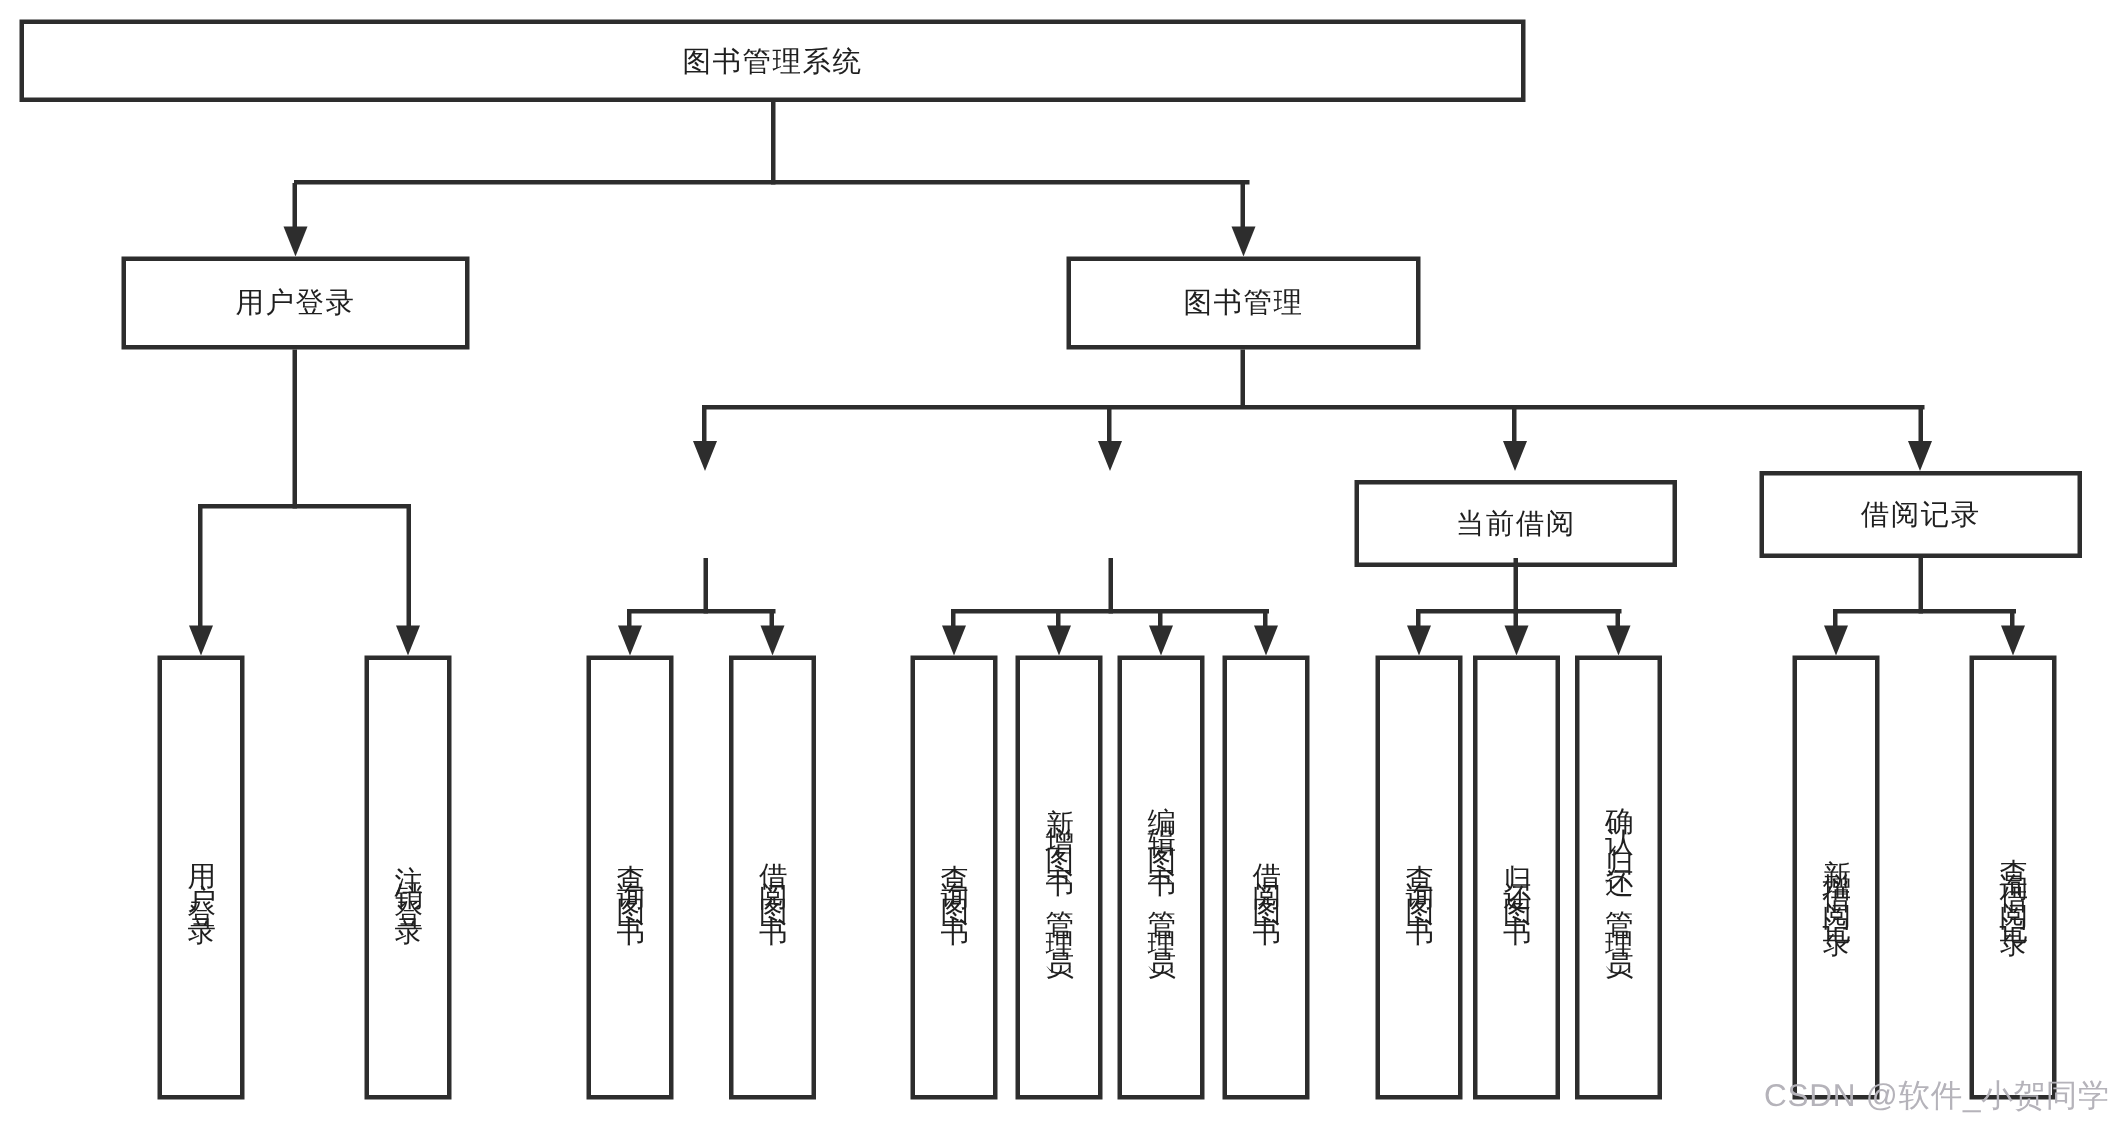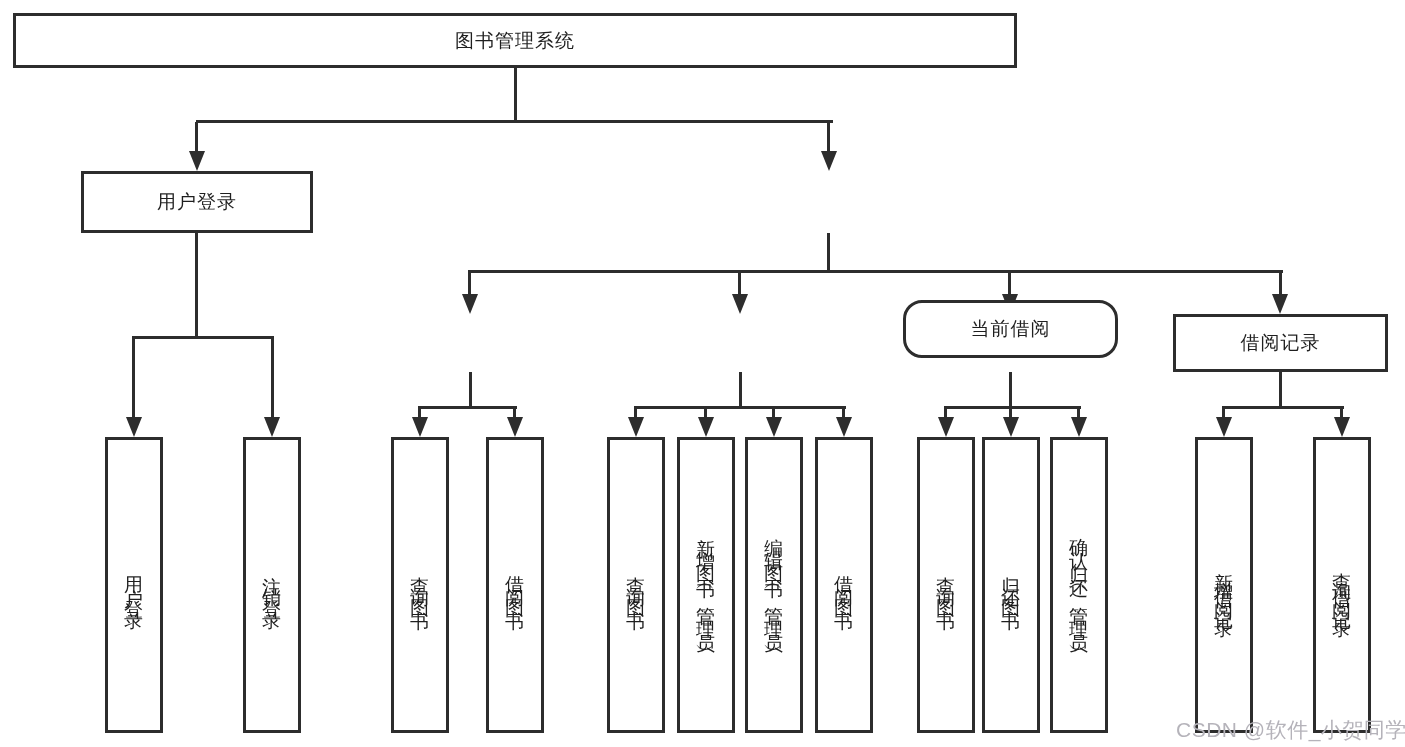--- a/index.html
+++ b/index.html
@@ -48,40 +48,43 @@
   <div class="vline" style="left:514px;top:68px;width:3px;height:55px;"></div>
   <div class="hline" style="left:196px;top:120px;width:637px;height:3px;"></div>
   <div class="vline" style="left:195px;top:122px;width:3px;height:31px;"></div>
   <div class="arrow" style="left:189px;top:151px;"></div>
   <div class="vline" style="left:827px;top:122px;width:3px;height:31px;"></div>
   <div class="arrow" style="left:821px;top:151px;"></div>
 
   <div class="box" style="left:81px;top:171px;width:232px;height:62px;">
     <span class="hlabel">用户登录</span>
   </div>
+  <div class="box" style="left:711px;top:171px;width:236px;height:62px;">
+    <span class="hlabel">图书管理</span>
+  </div>
 
   <div class="vline" style="left:195px;top:233px;width:3px;height:106px;"></div>
   <div class="hline" style="left:132px;top:336px;width:142px;height:3px;"></div>
   <div class="vline" style="left:132px;top:338px;width:3px;height:80px;"></div>
   <div class="arrow" style="left:126px;top:417px;"></div>
   <div class="vline" style="left:271px;top:338px;width:3px;height:80px;"></div>
   <div class="arrow" style="left:264px;top:417px;"></div>
 
   <div class="vline" style="left:827px;top:233px;width:3px;height:39px;"></div>
   <div class="hline" style="left:468px;top:270px;width:815px;height:3px;"></div>
   <div class="vline" style="left:468px;top:272px;width:3px;height:24px;"></div>
   <div class="arrow" style="left:462px;top:294px;"></div>
   <div class="vline" style="left:738px;top:272px;width:3px;height:24px;"></div>
   <div class="arrow" style="left:732px;top:294px;"></div>
   <div class="vline" style="left:1008px;top:272px;width:3px;height:24px;"></div>
   <div class="arrow" style="left:1002px;top:294px;"></div>
   <div class="vline" style="left:1279px;top:272px;width:3px;height:24px;"></div>
   <div class="arrow" style="left:1272px;top:294px;"></div>
 
-  <div class="box" style="left:903px;top:300px;width:215px;height:58px;border-radius:19px;">
+  <div class="box" style="left:903px;top:320px;width:215px;height:58px;">
     <span class="hlabel">当前借阅</span>
   </div>
   <div class="box" style="left:1173px;top:314px;width:215px;height:58px;">
     <span class="hlabel">借阅记录</span>
   </div>
 
   <div class="vline" style="left:469px;top:372px;width:3px;height:37px;"></div>
   <div class="hline" style="left:418px;top:406px;width:99px;height:3px;"></div>
   <div class="vline" style="left:418px;top:408px;width:3px;height:10px;"></div>
   <div class="arrow" style="left:412px;top:417px;"></div>

